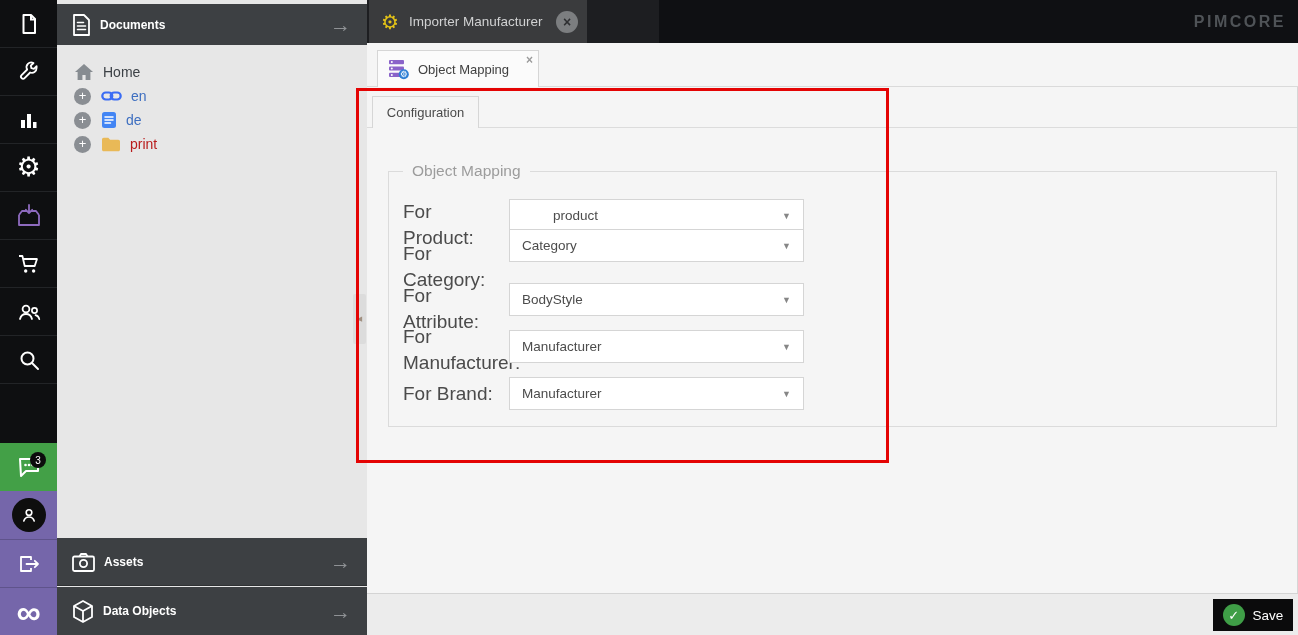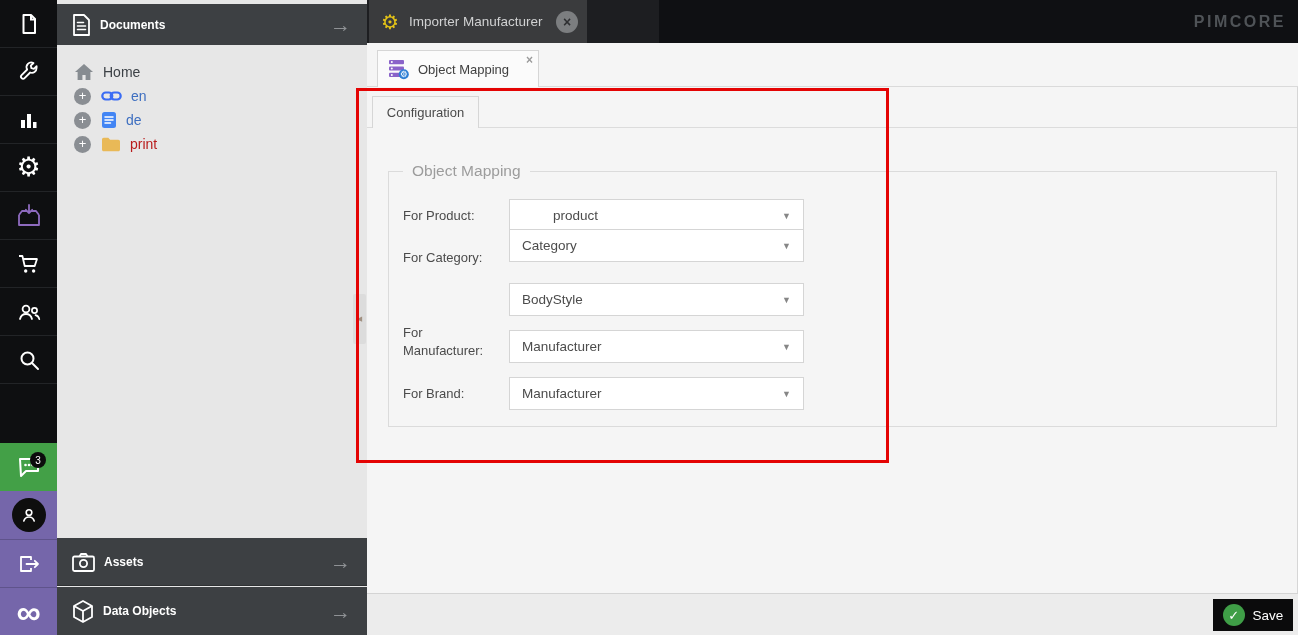--- a/index.html
+++ b/index.html
@@ -49,21 +49,21 @@
   .subtab { position:absolute; left:10px; top:7px; width:162px; height:37px; background:#fbfbfb; border:1px solid #d6d6d6; border-bottom:none; display:flex; align-items:center; padding:0 10px; cursor:pointer; }
   .subtab .st-label { margin-left:8px; font-size:13px; color:#414141; }
   .subtab .st-close { position:absolute; top:2px; right:5px; font-size:12px; font-weight:bold; color:#9b9b9b; cursor:pointer; }
 
   .content { position:absolute; left:0; right:0; top:87px; bottom:42px; background:#f5f5f5; border-right:1px solid #d6d6d6; }
   .tabline { position:absolute; left:0; right:0; top:40px; height:1px; background:#dcdcdc; }
   .config-tab { position:absolute; left:5px; top:9px; width:107px; height:32px; background:#f5f5f5; border:1px solid #d6d6d6; border-bottom:none; z-index:2; display:flex; align-items:center; justify-content:center; font-size:13px; color:#4a4a4a; cursor:pointer; }
 
   .obj-fieldset { position:absolute; left:21px; top:84px; width:889px; height:256px; border:1px solid #dbdbdb; }
   .legend { position:absolute; top:-10px; left:14px; background:#f5f5f5; padding:0 9px; color:#9c9c9c; font-size:15.5px; }
-  .f-label { position:absolute; left:14px; width:100px; min-height:33px; display:flex; align-items:center; font-size:13px; color:#4b4b4b; line-height:1.35; }
+  .f-label { position:absolute; left:14px; width:100px; min-height:33px; display:flex; align-items:center; font-size:19px; color:#4b4b4b; line-height:1.35; }
   .combo { position:absolute; left:120px; width:295px; height:33px; background:#ffffff; border:1px solid #d5d5d5; display:flex; align-items:center; padding:0 30px 0 12px; font-size:13.5px; color:#4c4c4c; cursor:pointer; }
   .combo .caret { position:absolute; right:12px; color:#868686; font-size:9px; }
 
   .toolbar { position:absolute; left:0; right:0; bottom:0; height:42px; background:#ececec; border-top:1px solid #d4d4d4; }
   .save-btn { position:absolute; right:5px; top:5px; width:80px; height:32px; background:#0b0b0c; display:flex; align-items:center; justify-content:center; gap:8px; cursor:pointer; }
   .save-check { width:22px; height:22px; border-radius:50%; background:#3f9e47; color:#fff; font-size:13px; display:flex; align-items:center; justify-content:center; }
   .save-label { color:#ffffff; font-size:13.5px; }
 
   .splitter { position:absolute; left:353px; top:294px; width:13px; height:50px; background:#dcdcdc; border-radius:2px; z-index:6; display:flex; align-items:center; justify-content:center; color:#a08f80; font-size:7px; cursor:pointer; }
   .red-box { position:absolute; left:356px; top:88px; width:533px; height:375px; border:3px solid #e40404; z-index:20; pointer-events:none; }
@@ -266,20 +266,21 @@
           <span>product</span>
           <span class="caret">▼</span>
         </div>
 
         <div class="f-label" style="top:69px;">For Category:</div>
         <div class="combo" style="top:57px;">
           <span>Category</span>
           <span class="caret">▼</span>
         </div>
 
+        <div class="f-label" style="top:111px;">For Attribute:</div>
         <div class="combo" style="top:111px;">
           <span>BodyStyle</span>
           <span class="caret">▼</span>
         </div>
 
         <div class="f-label" style="top:152px;">For Manufacturer:</div>
         <div class="combo" style="top:158px;">
           <span>Manufacturer</span>
           <span class="caret">▼</span>
         </div>

